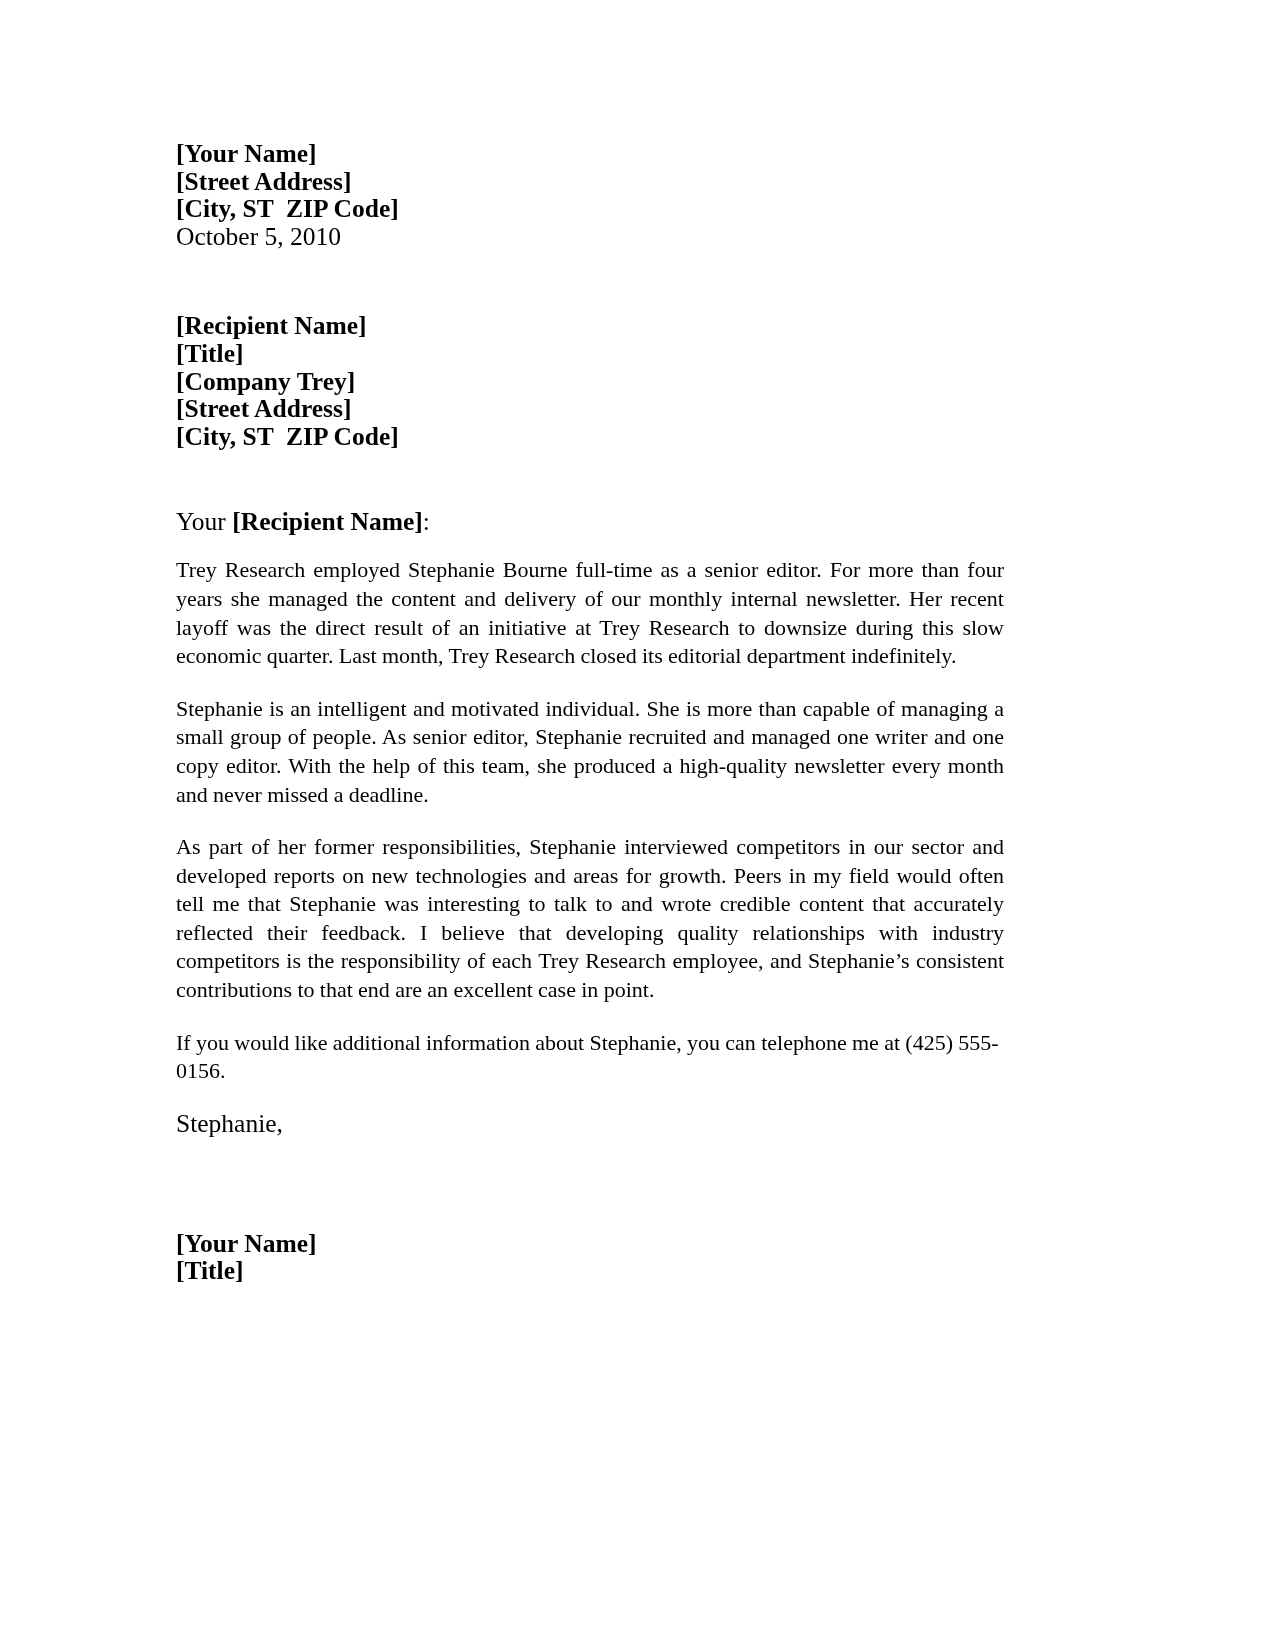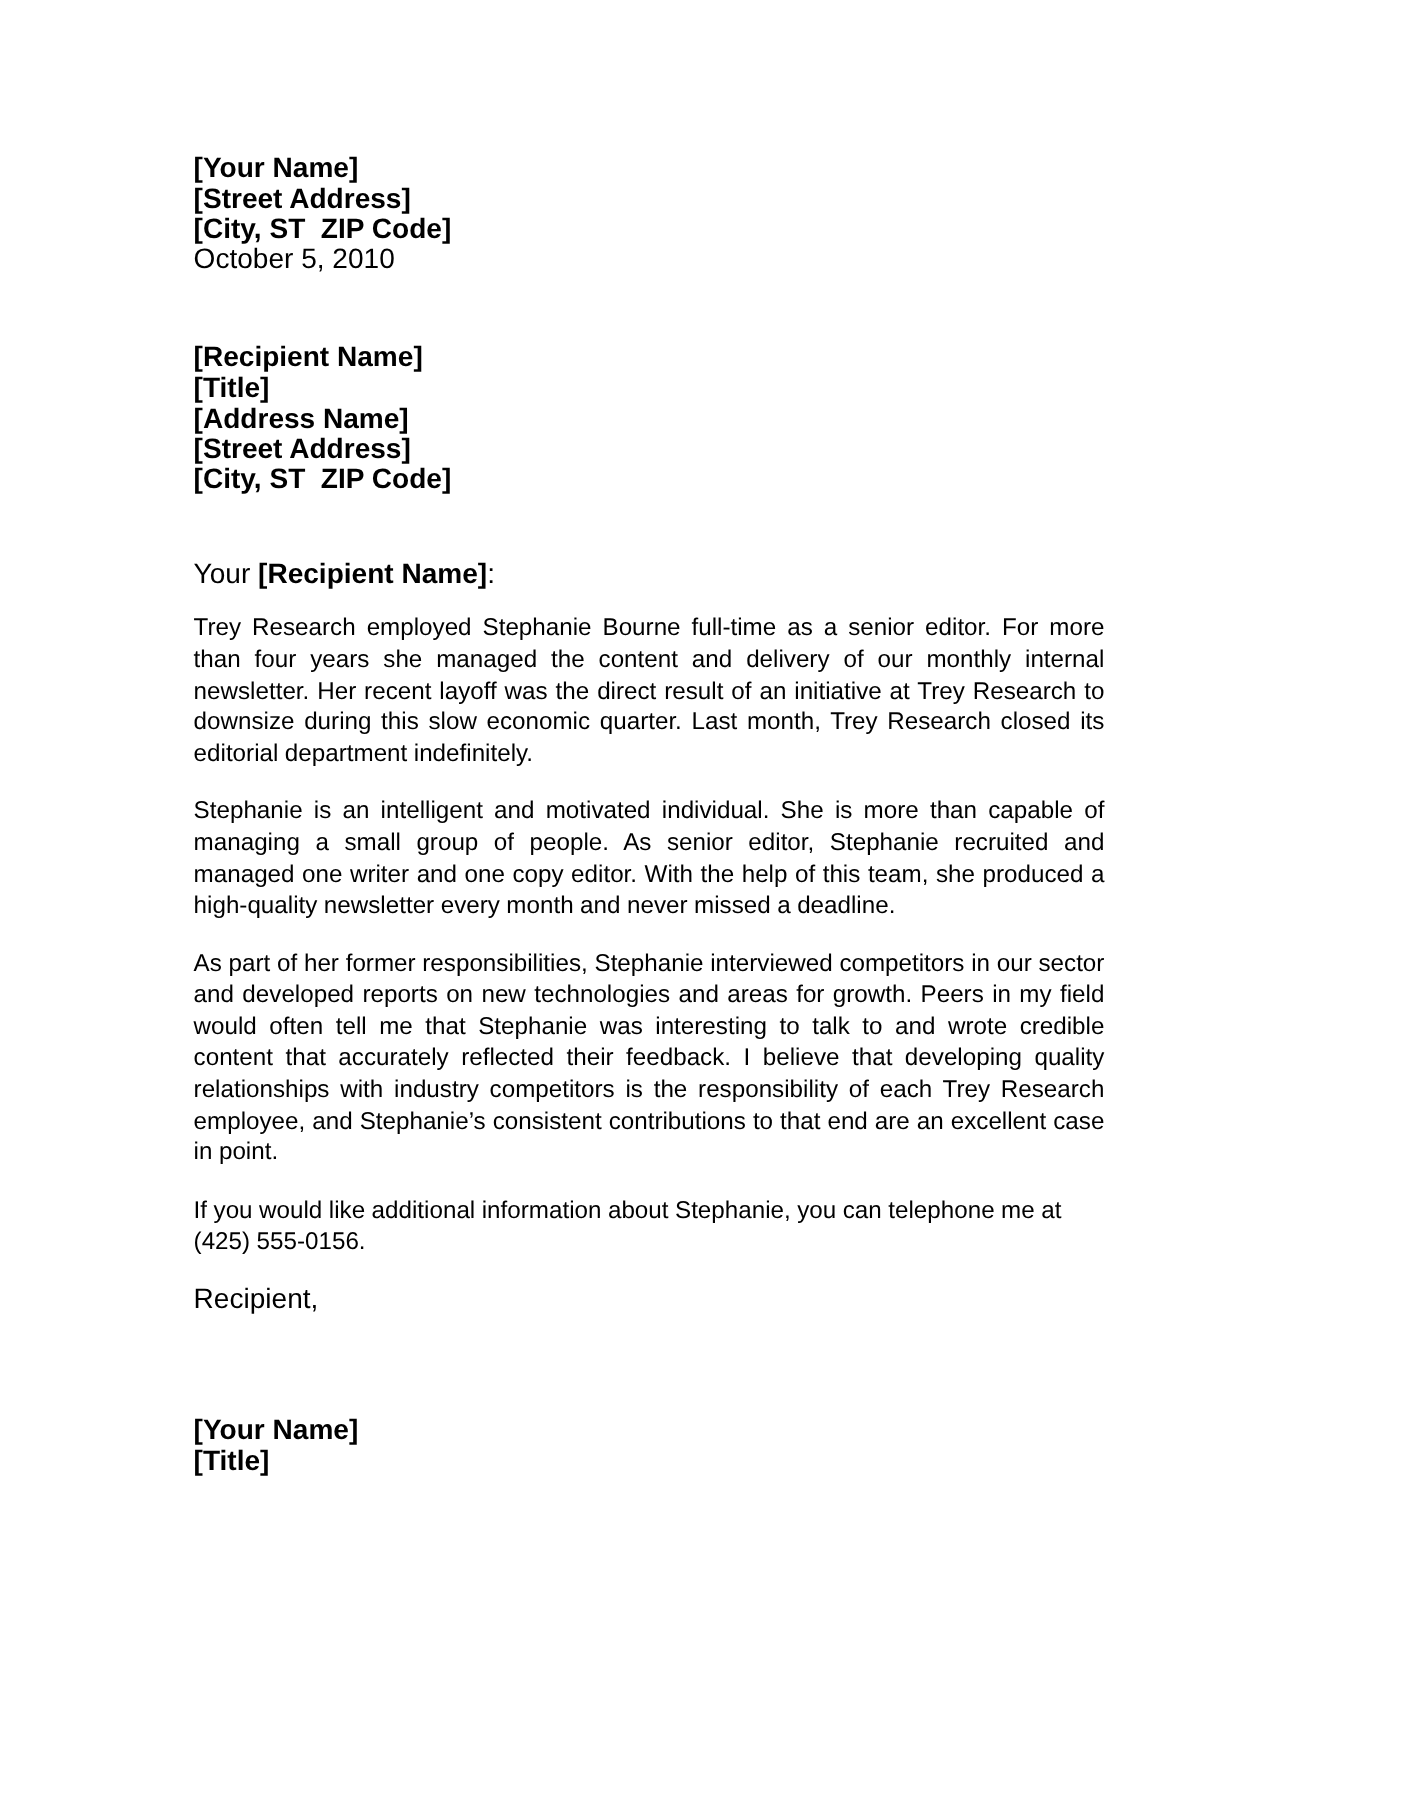--- a/index.html
+++ b/index.html
@@ -8,21 +8,21 @@
     background: #ffffff;
   }
 
   .page {
     position: relative;
     width: 1275px;
     height: 1650px;
     margin: 0 auto;
     background: #ffffff;
     box-sizing: border-box;
-    font-family: Liberation Sans, sans-serif;
+    font-family: Liberation Serif, serif;
     color: #000000;
     overflow: hidden;
   }
 
   .letter {
     position: absolute;
     left: 176px;
     top: 140px;
     width: 828px;
   }
@@ -102,37 +102,37 @@
       <div class="line bold">[Street Address]</div>
       <div class="line bold">[City, ST  ZIP Code]</div>
       <div class="line">October 5, 2010</div>
     </div>
 
     <div class="spacer-after-sender"></div>
 
     <div class="block address-block">
       <div class="line bold">[Recipient Name]</div>
       <div class="line bold">[Title]</div>
-      <div class="line bold">[Address Name]</div>
+      <div class="line bold">[Company Trey]</div>
       <div class="line bold">[Street Address]</div>
       <div class="line bold">[City, ST  ZIP Code]</div>
     </div>
 
     <div class="spacer-after-recipient"></div>
 
     <div class="salutation"><span>Your </span><span class="ph">[Recipient Name]</span><span>:</span></div>
 
     <div class="spacer-after-salutation"></div>
 
     <p class="para">Trey Research employed Stephanie Bourne full-time as a senior editor. For more than four years she managed the content and delivery of our monthly internal newsletter. Her recent layoff was the direct result of an initiative at Trey Research to downsize during this slow economic quarter. Last month, Trey Research closed its editorial department indefinitely.</p>
     <p class="para">Stephanie is an intelligent and motivated individual. She is more than capable of managing a small group of people. As senior editor, Stephanie recruited and managed one writer and one copy editor. With the help of this team, she produced a high-quality newsletter every month and never missed a deadline.</p>
     <p class="para">As part of her former responsibilities, Stephanie interviewed competitors in our sector and developed reports on new technologies and areas for growth. Peers in my field would often tell me that Stephanie was interesting to talk to and wrote credible content that accurately reflected their feedback. I believe that developing quality relationships with industry competitors is the responsibility of each Trey Research employee, and Stephanie’s consistent contributions to that end are an excellent case in point.</p>
     <p class="para nojustify">If you would like additional information about Stephanie, you can telephone me at (425) 555-0156.</p>
 
-    <div class="closing">Recipient,</div>
+    <div class="closing">Stephanie,</div>
 
     <div class="signature-space"></div>
 
     <div class="block signature-block">
       <div class="line">[Your Name]</div>
       <div class="line">[Title]</div>
     </div>
 
   </div>
 </div>

